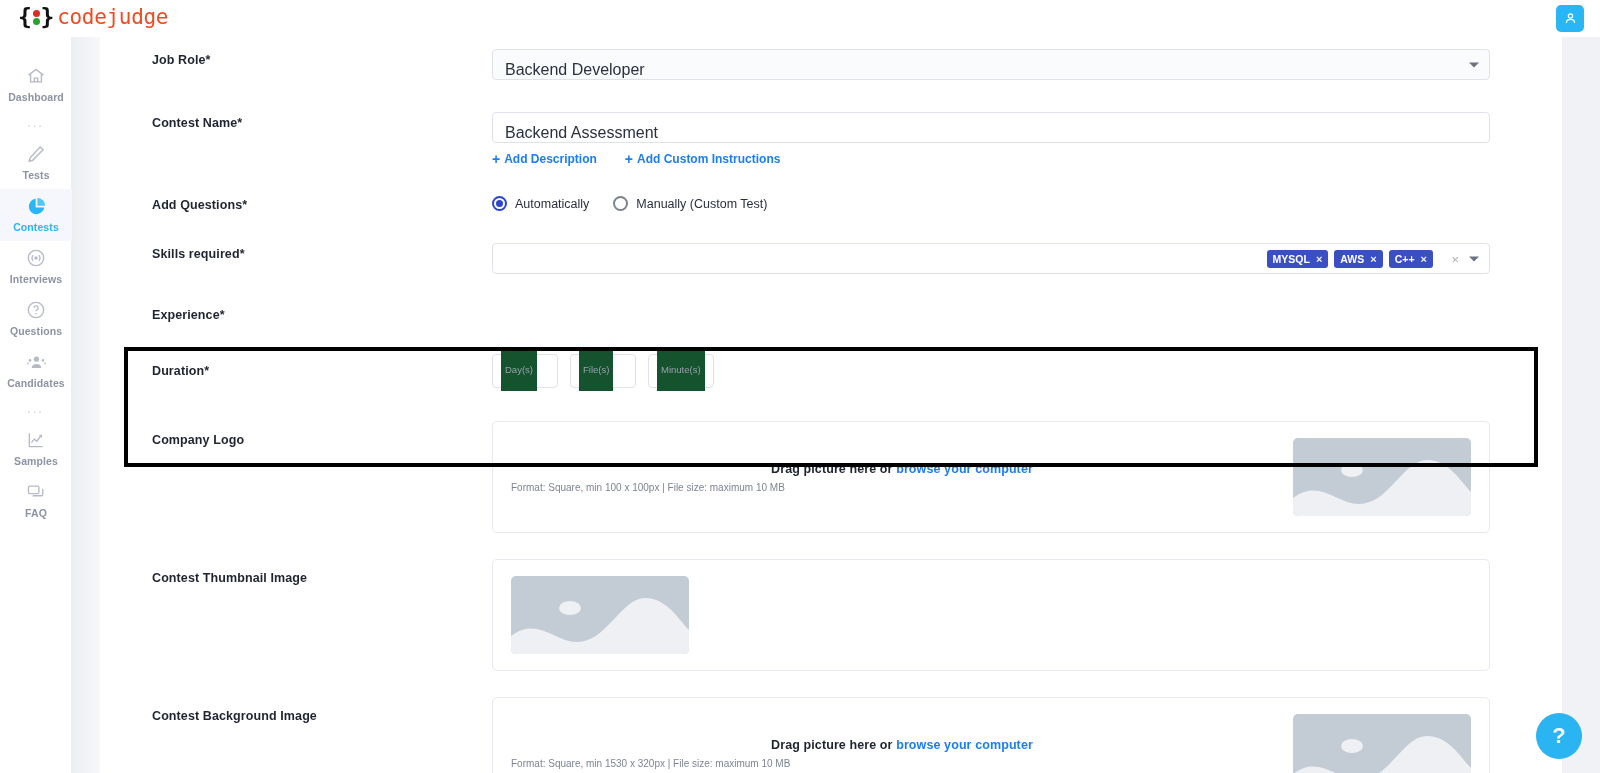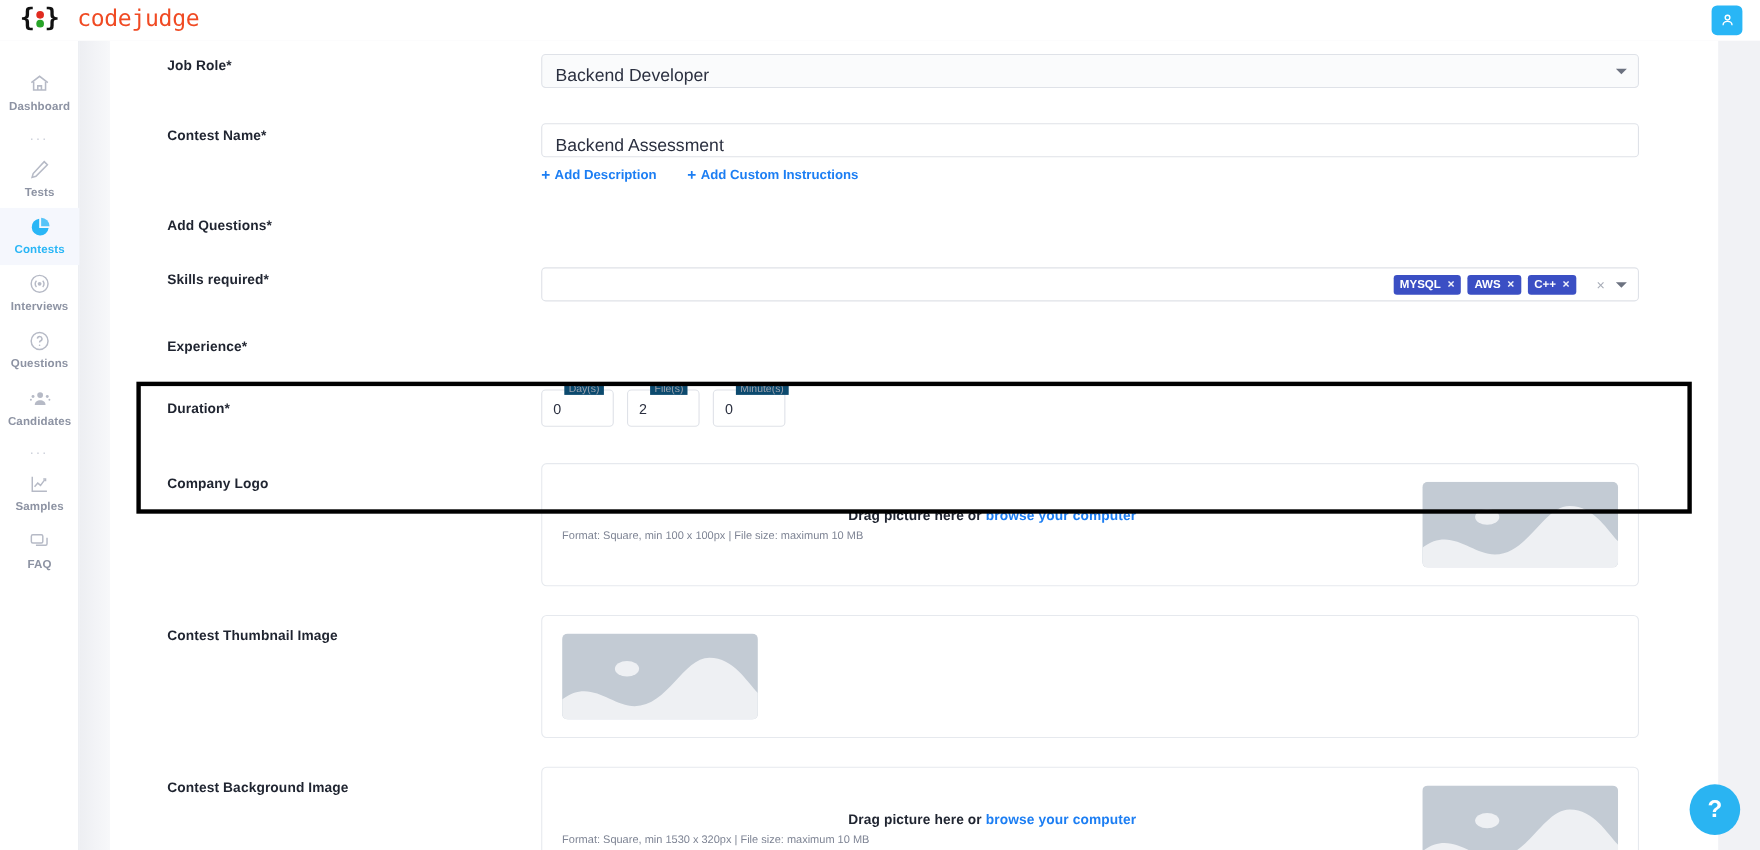--- a/index.html
+++ b/index.html
@@ -17,21 +17,21 @@
     background: #ffffff; z-index: 30;
   }
   .logo { position: absolute; left: 18px; top: 5px; display: flex; align-items: center;
           font-family: "DejaVu Sans Mono", monospace; font-size: 21px; letter-spacing: -0.3px; }
   .logo .brace { color: #111; font-weight: 700; font-size: 23px; line-height: 1; }
   .logo .dots { display: inline-flex; flex-direction: column; align-items: center;
                 gap: 1px; margin: 0 1px; }
   .logo .dot { width: 7px; height: 7px; border-radius: 50%; }
   .logo .dot.red { background: #e02b20; }
   .logo .dot.green { background: #28a428; }
-  .logo .word { color: #f04a23; font-weight: 400; margin-left: 16px; }
+  .logo .word { color: #f04a23; font-weight: 400; margin-left: 3px; }
 
   .profile-btn {
     position: absolute; right: 16px; top: 5px; width: 28px; height: 27px;
     background: #29b6f6; border-radius: 5px; border: none;
     display: flex; align-items: center; justify-content: center; cursor: pointer;
   }
 
   
   .sidebar {
     position: absolute; left: 0; top: 37px; width: 72px; height: 736px;
@@ -116,21 +116,21 @@
   .chip .x { font-size: 11px; opacity: .92; }
 
   
   .dur-row { display: flex; gap: 12px; padding-top: 4px; }
   .dur {
     position: relative; width: 66px; height: 34px; border: 1px solid #dfe2e8;
     border-radius: 4px; display: flex; align-items: center; padding: 0 10px;
     font-size: 13px; color: #2b3040; background: #fff;
   }
   .dur .flabel {
-    position: absolute; top: -7px; left: 20px; background: #0c4a6e; padding: 0 4px;
+    position: absolute; top: -7px; left: 8px; background: #14532d; padding: 16px 4px;
     font-size: 9.5px; color: #9aa0ad;
   }
 
   
   .upload {
     position: relative; border: 1px solid #e6e9ee; border-radius: 5px;
     background: #fff; height: 112px; display: flex; align-items: center;
     padding: 0 18px;
   }
   .upload .texts { flex: 1; }
@@ -303,20 +303,32 @@
             <span class="link">
               <span class="plus">+</span>
               <span>Add Custom Instructions</span>
             </span>
           </div>
         </div>
       </div>
 
       <div class="row" style="padding-top:28px;">
         <div class="label">Add Questions*</div>
+        <div class="field">
+          <div class="radio-row">
+            <span class="radio sel">
+              <span class="circ"></span>
+              <span class="t">Automatically</span>
+            </span>
+            <span class="radio">
+              <span class="circ"></span>
+              <span class="t">Manually (Custom Test)</span>
+            </span>
+          </div>
+        </div>
       </div>
 
       <div class="row" style="padding-top:31px;">
         <div class="label">Skills required*</div>
         <div class="field">
           <div class="chips-input">
             <span class="chip">
               <span>MYSQL</span>
               <span class="x">×</span>
             </span>

